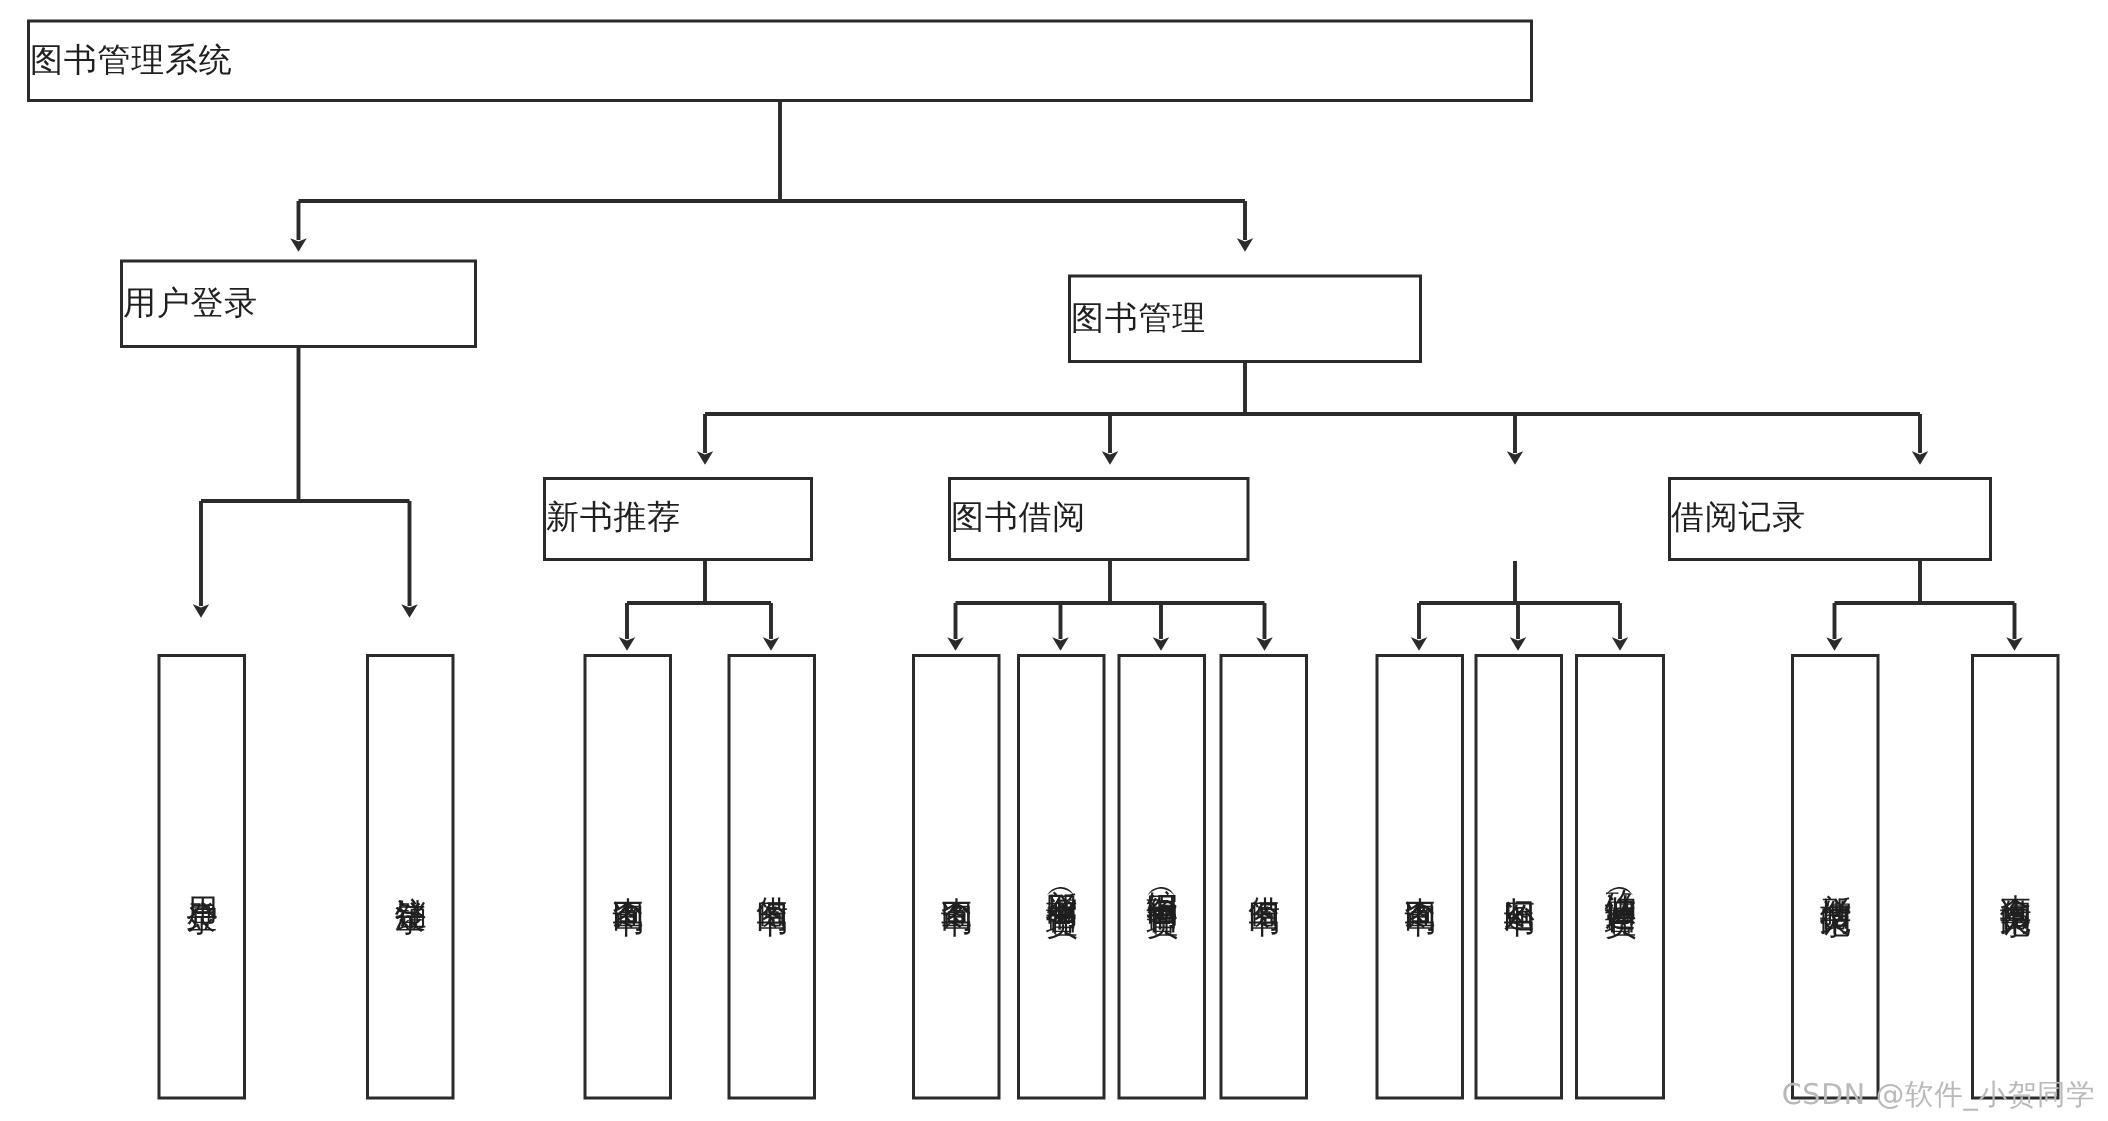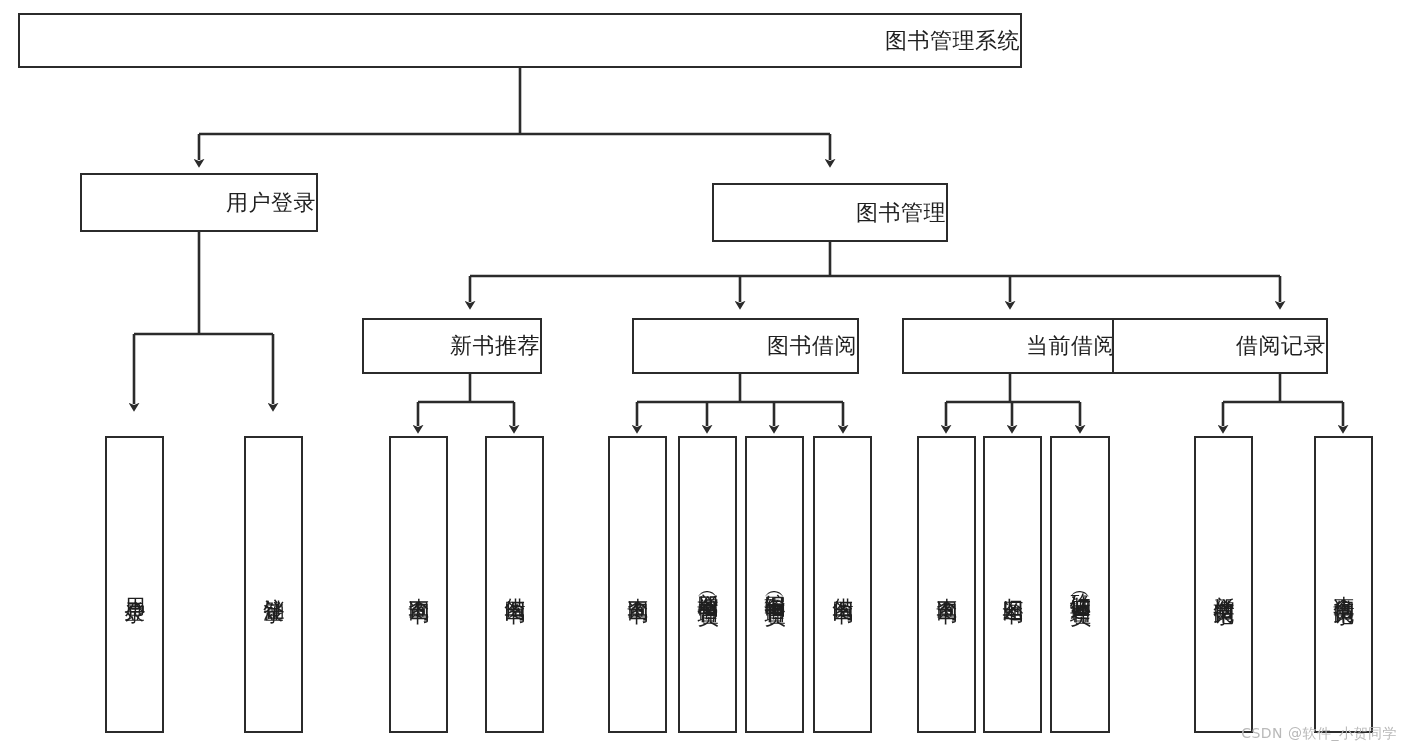--- a/index.html
+++ b/index.html
@@ -26,21 +26,21 @@
     height: 747px;
     pointer-events: none;
   }
   .node {
     position: absolute;
     box-sizing: border-box;
     border: 2.5px solid #2b2b2b;
     background: #ffffff;
     display: flex;
     align-items: center;
-    justify-content: flex-end;
+    justify-content: flex-start;
     z-index: 2;
   }
   .node .label {
     font-size: 22px;
     line-height: 1.05;
     letter-spacing: 0.5px;
     color: #1f1f1f;
     white-space: nowrap;
   }
   
@@ -56,21 +56,21 @@
     line-height: 1.18;
     letter-spacing: 2px;
     white-space: normal;
     max-height: 100%;
     text-align: center;
   }
   #watermark {
     position: absolute;
     right: 8px;
     bottom: 4px;
-    font-size: 14px;
+    font-size: 19px;
     color: #b9b9b9;
     white-space: nowrap;
     z-index: 5;
     letter-spacing: 0.5px;
   }
 </style>
 </head>
 <body>
 
 <div id="canvas">
@@ -134,27 +134,24 @@
   </div>
 
   <div class="node" style="left:712px; top:183px; width:236px; height:59px;">
     <span class="label">图书管理</span>
   </div>
 
   <div class="node" style="left:362px; top:318px; width:180px; height:56px;">
     <span class="label">新书推荐</span>
   </div>
 
-  <div class="node" style="left:632px; top:318px; width:227px; height:56px;">
+  <div class="node" style="left:632px; top:318px; width:201px; height:56px;">
     <span class="label">图书借阅</span>
   </div>
 
-  <div class="node" style="left:902px; top:318px; width:216px; height:56px;">
-    <span class="label">当前借阅</span>
-  </div>
 
   <div class="node" style="left:1112px; top:318px; width:216px; height:56px;">
     <span class="label">借阅记录</span>
   </div>
 
   <div class="node vertical" style="left:105px; top:436px; width:59px; height:297px;">
     <span class="label">用户登录</span>
   </div>
 
   <div class="node vertical" style="left:244px; top:436px; width:59px; height:297px;">

